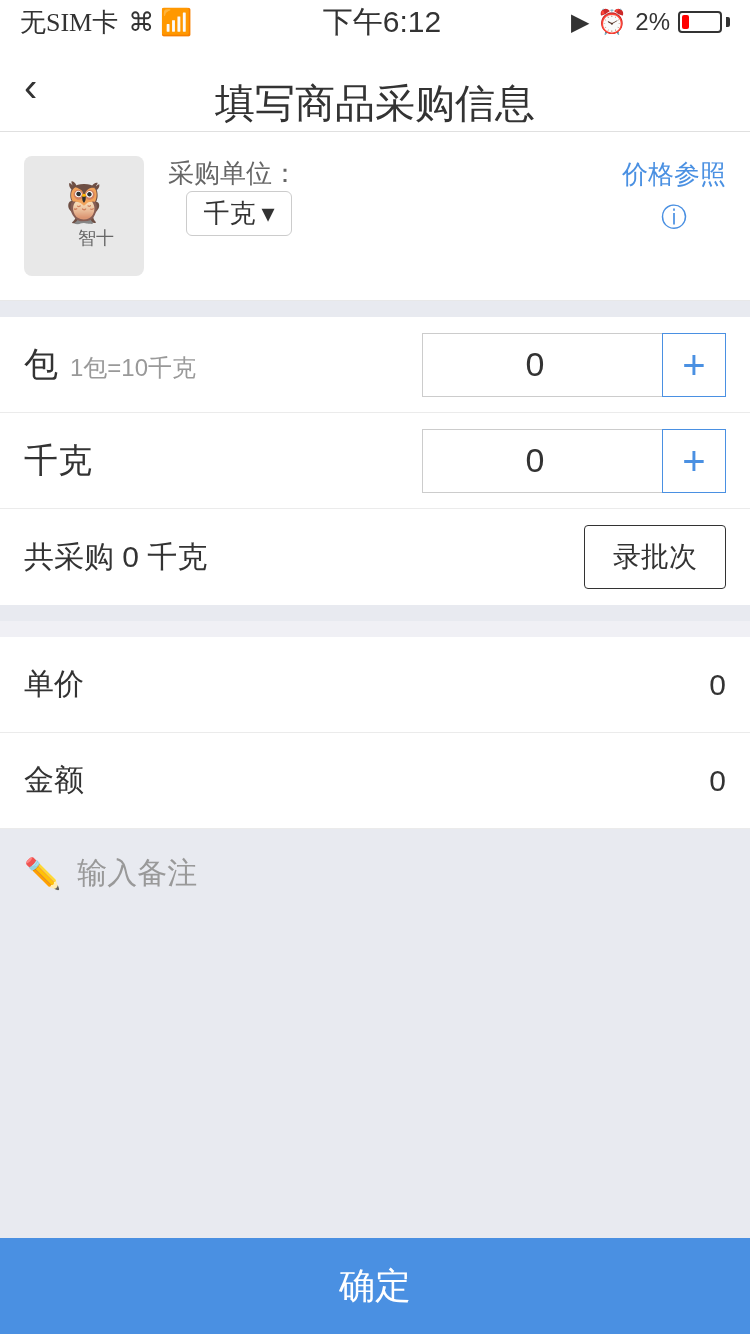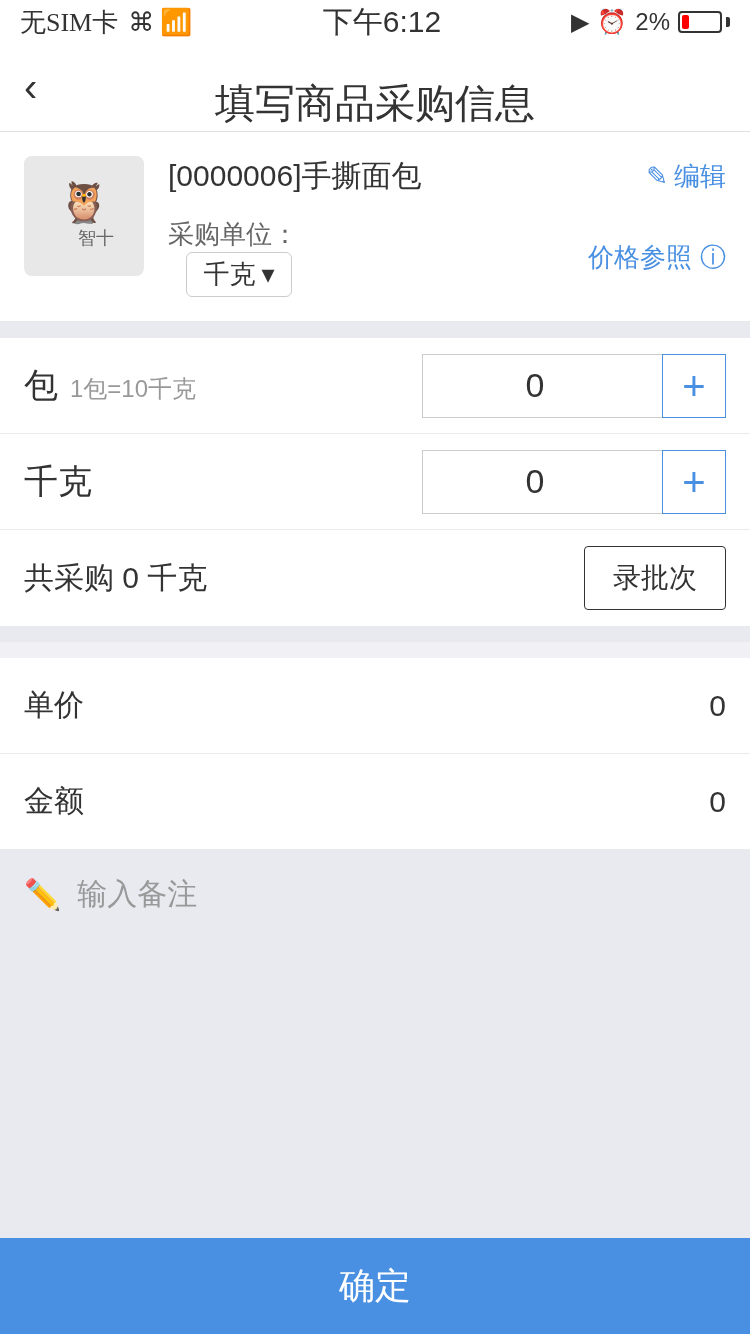--- a/index.html
+++ b/index.html
@@ -138,20 +138,21 @@
       gap: 6px;
       cursor: pointer;
     }
     .price-ref {
       color: #4a90e2;
       font-size: 26px;
       display: flex;
       align-items: center;
       gap: 8px;
       cursor: pointer;
+      flex-direction: column;
     }
 
     
     .section-divider {
       width: 100%;
       height: 16px;
       background: #e8eaf0;
     }
 
     
@@ -337,27 +338,20 @@
   </div>
 
   <div class="content-area">
 
     <div class="product-card">
       <div class="product-image">
         <div class="product-owl">🦉</div>
         <div style="font-size:18px; color:#666; margin-top:4px;margin-left:24px;">智十</div>
       </div>
       <div class="product-info">
-        <div class="product-name-row">
-          <span class="product-name">[0000006]手撕面包</span>
-          <span class="edit-btn">
-            <span>✎</span>
-            <span>编辑</span>
-          </span>
-        </div>
         <div class="purchase-unit-row">
           <div style="display:flex; align-items:center;flex-direction:column;">
             <span class="purchase-unit-label">采购单位：</span>
             <div class="unit-select">
               <span>千克</span>
               <span>▾</span>
             </div>
           </div>
           <div class="price-ref">
             <span>价格参照</span>

